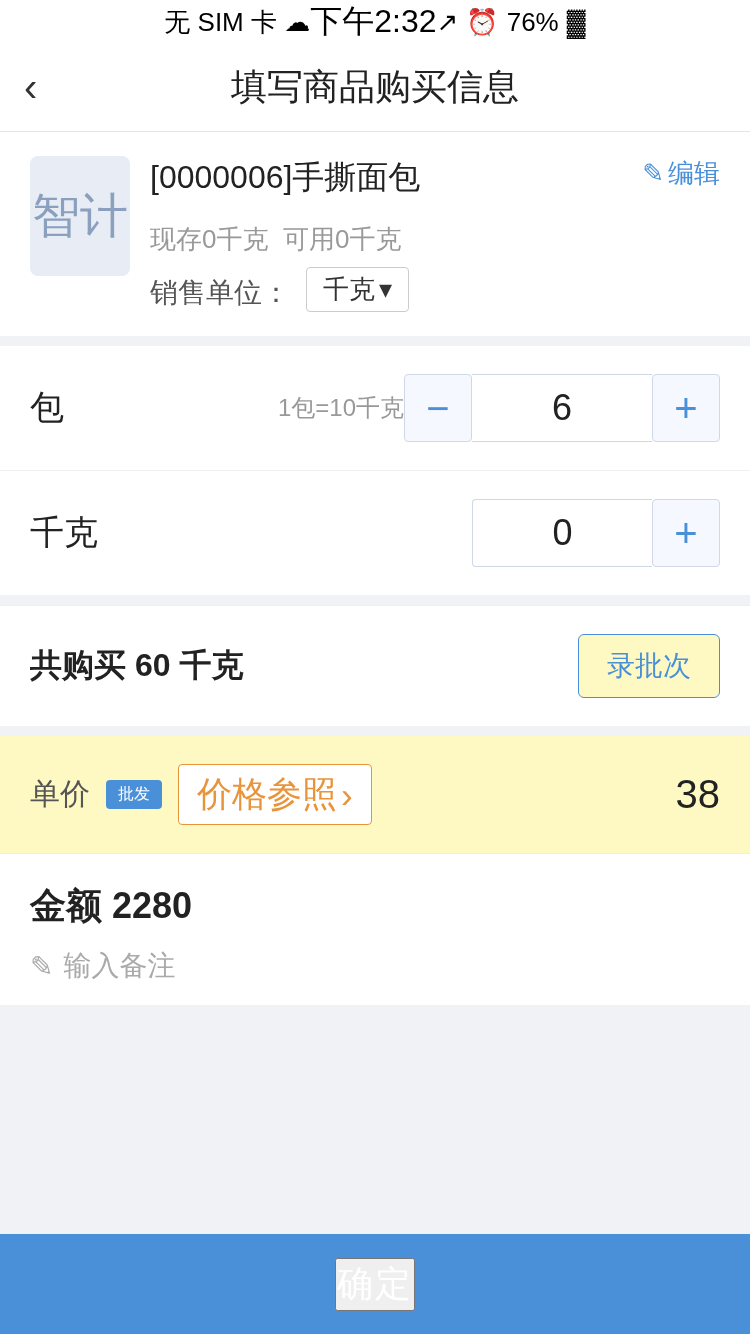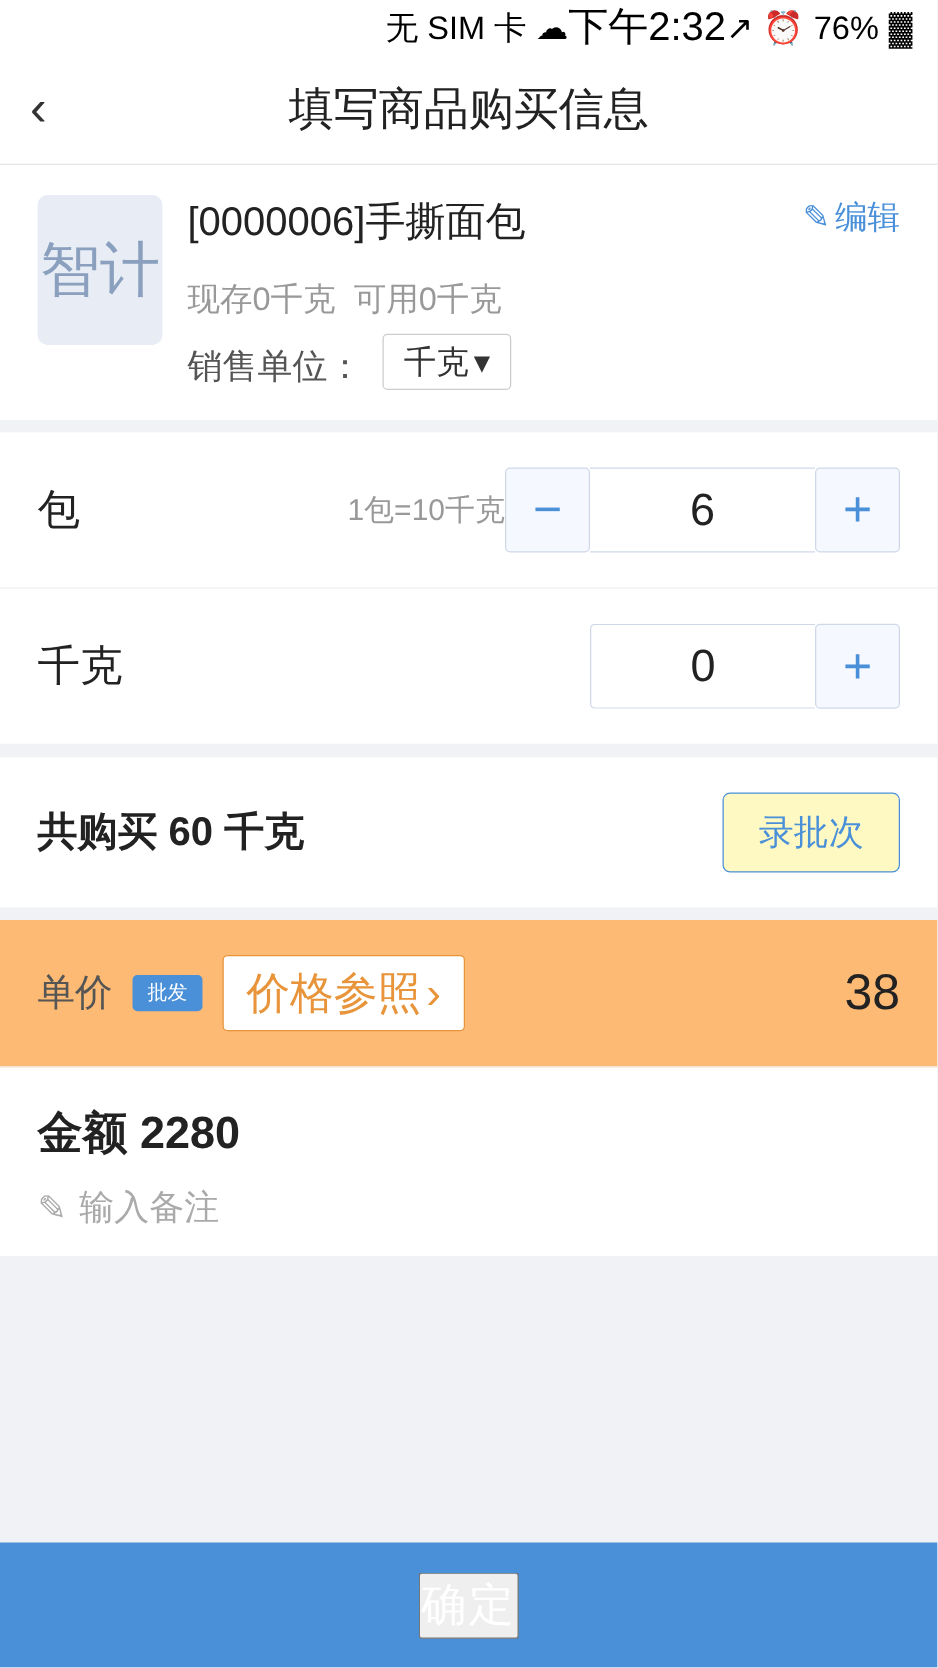--- a/index.html
+++ b/index.html
@@ -12,21 +12,21 @@
       display: flex;
       flex-direction: column;
     }
 
     
     .status-bar {
       height: 44px;
       background: #fff;
       display: flex;
       align-items: center;
-      justify-content: flex-end;
+      justify-content: center;
       padding: 0 20px;
       font-size: 28px;
       color: #000;
     }
     .status-left { font-size: 26px; }
     .status-center { font-size: 32px; font-weight: 500; }
     .status-right { display: flex; align-items: center; gap: 8px; font-size: 26px; }
 
     
     .nav-bar {
@@ -197,21 +197,21 @@
       border-radius: 6px;
       padding: 12px 28px;
       font-size: 28px;
       color: #4a90d9;
       background: #fef9c3;
       cursor: pointer;
     }
 
     
     .price-section {
-      background: #fdba74;
+      background: #fef9c3;
       padding: 28px 30px;
       display: flex;
       align-items: center;
       gap: 16px;
       border-bottom: 1px solid #eee;
     }
     .price-label {
       font-size: 30px;
       color: #555;
     }

